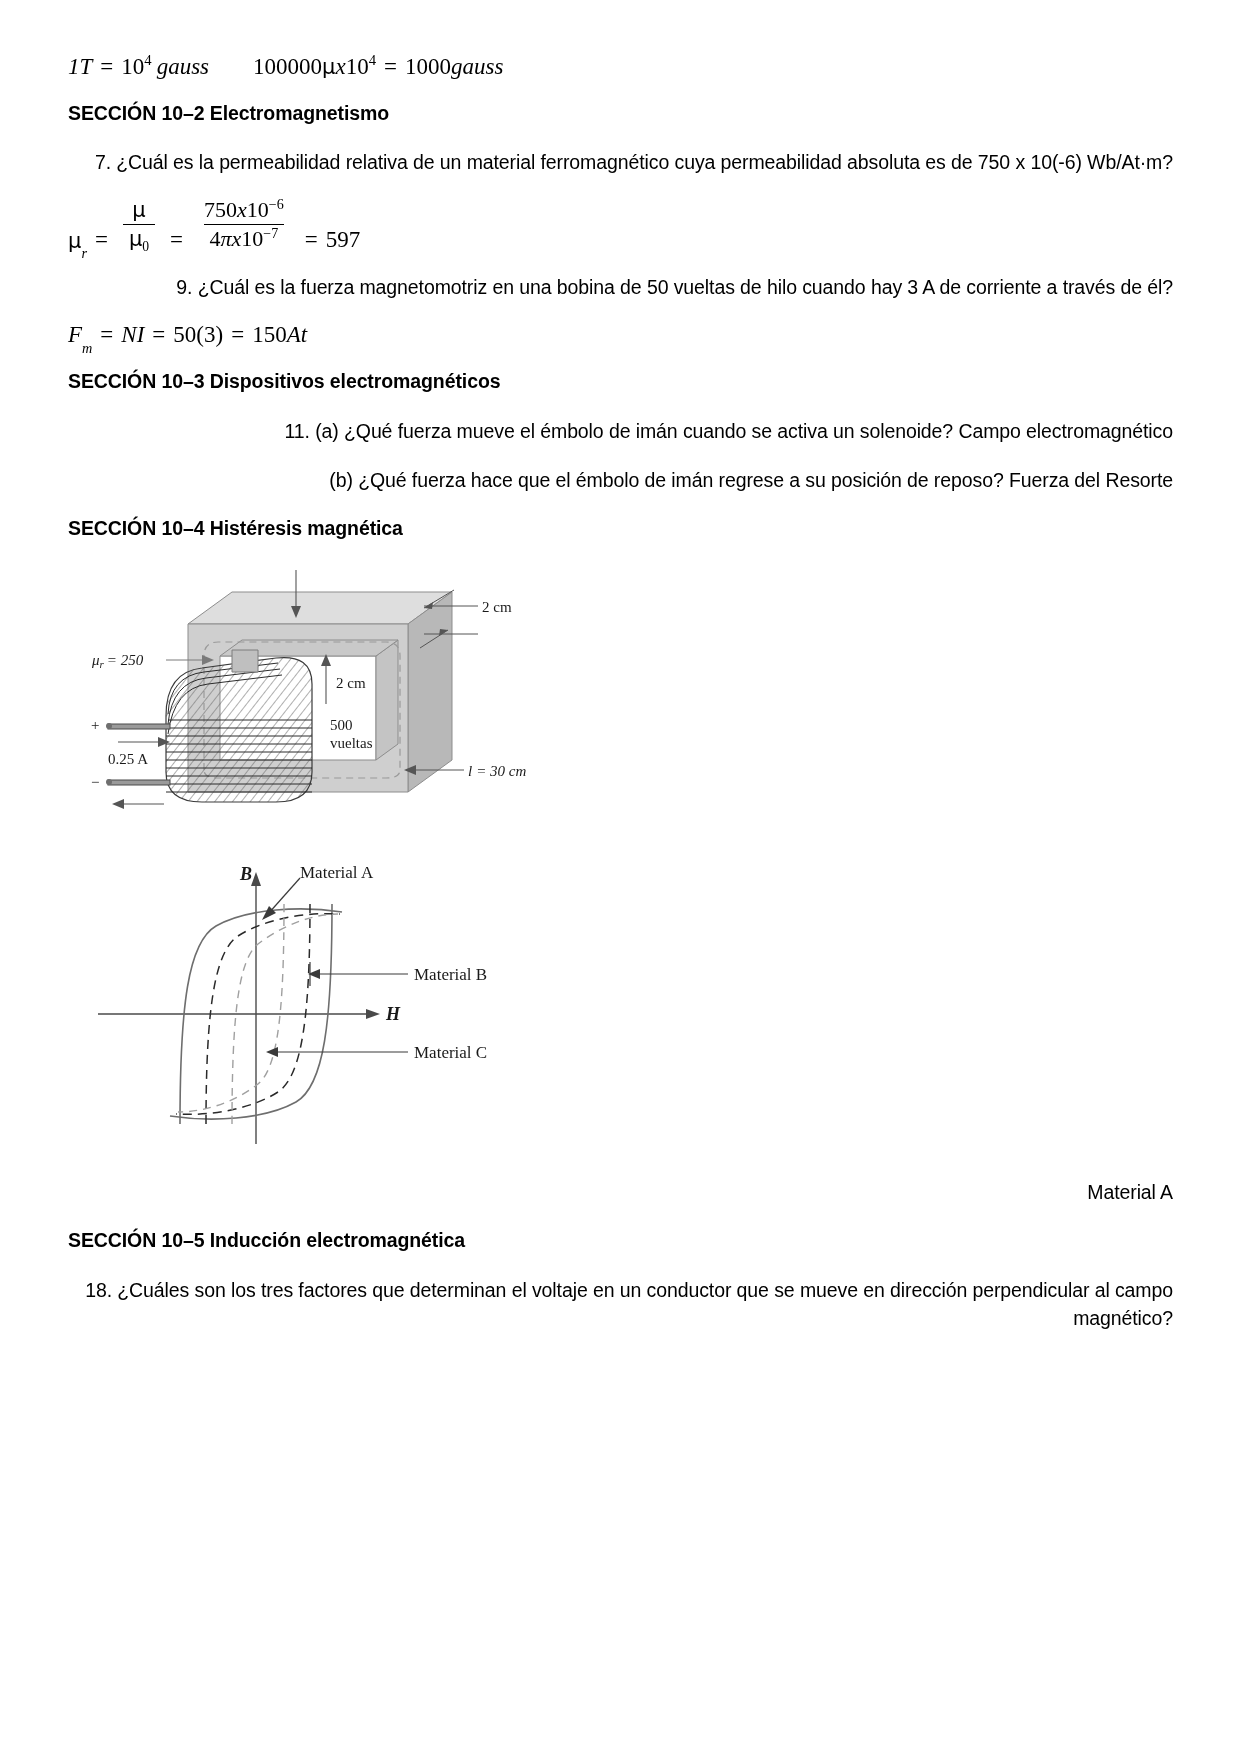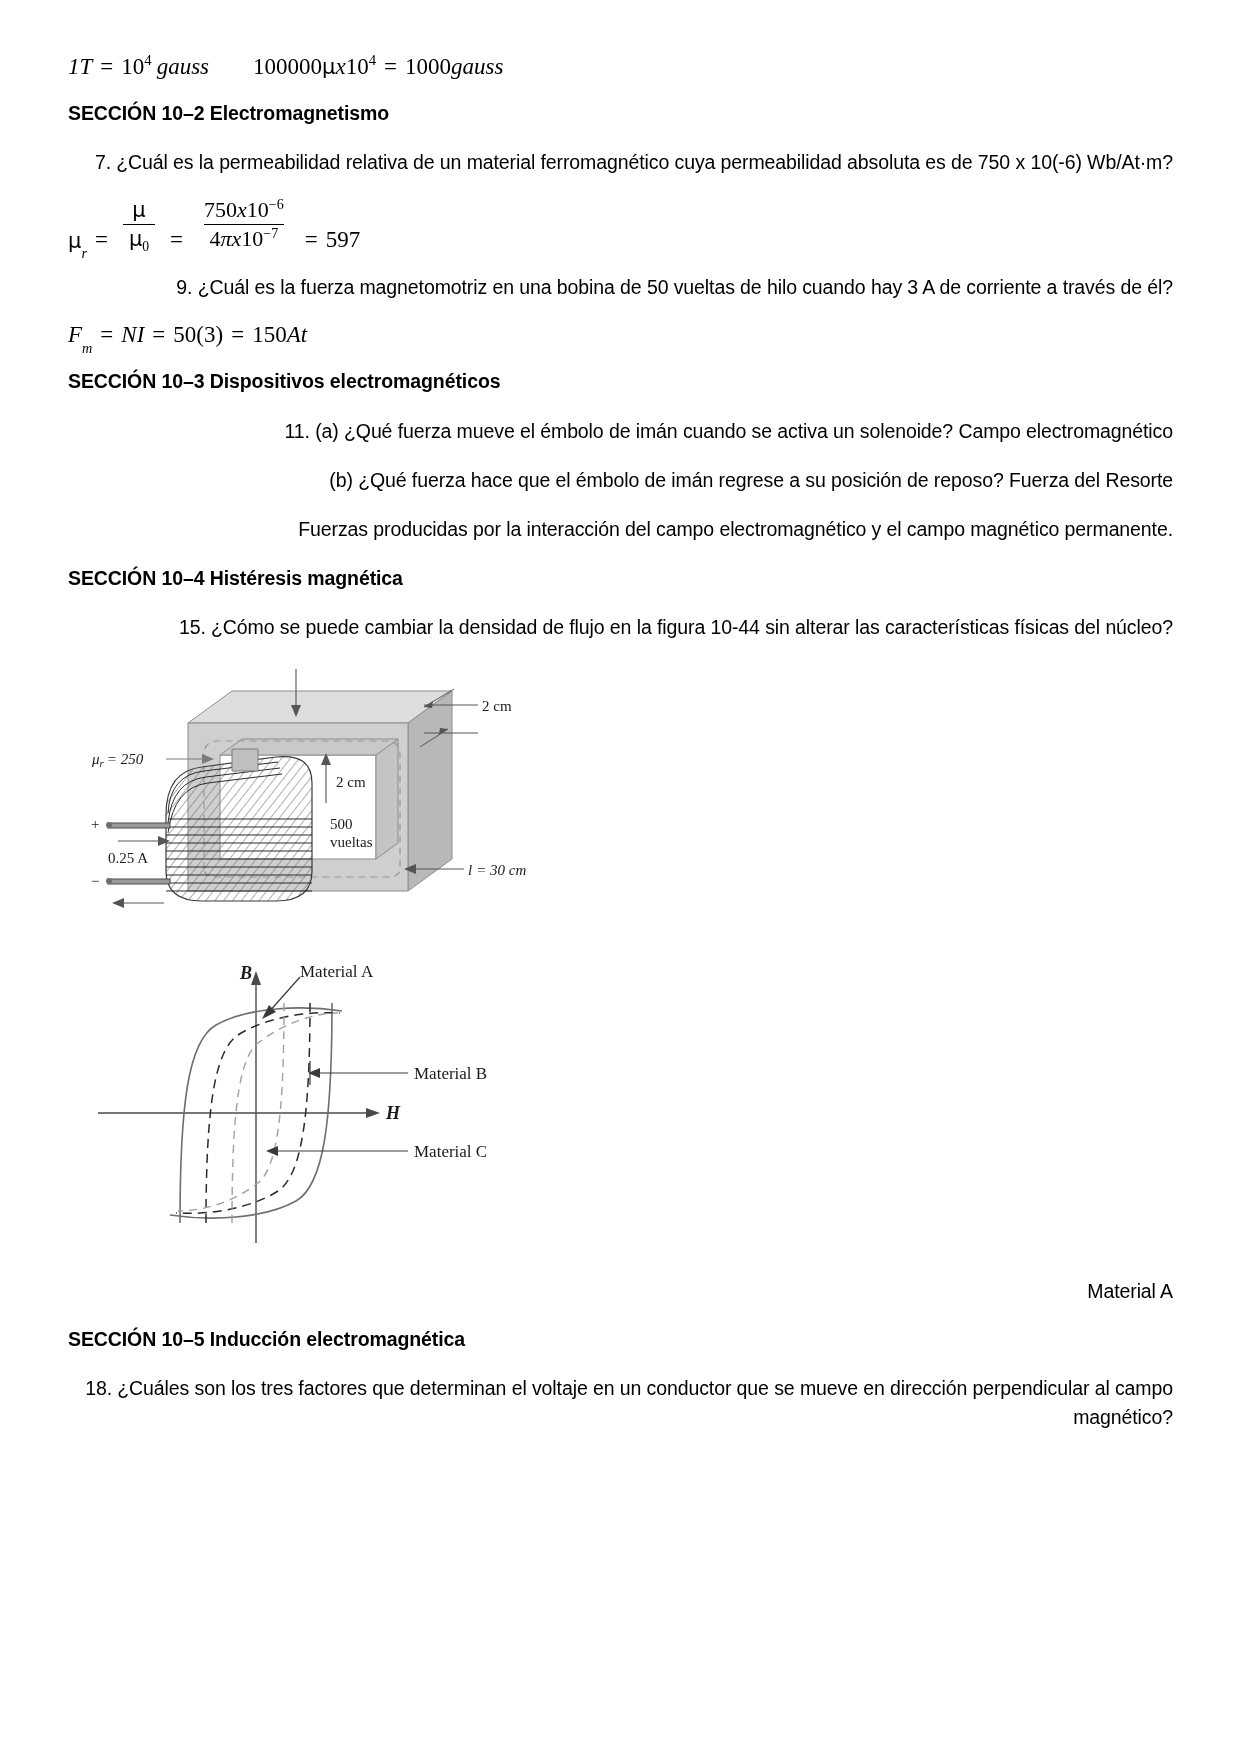--- a/index.html
+++ b/index.html
@@ -128,25 +128,23 @@
     <span>50(3)</span>
     <span class="eq-op">=</span>
     <span>150</span>
       <span class="mi">At</span>
   </div>
 
   <div class="heading">SECCIÓN 10–3 Dispositivos electromagnéticos</div>
 
   <div class="para">11. (a) ¿Qué fuerza mueve el émbolo de imán cuando se activa un solenoide? Campo electromagnético</div>
   <div class="para">(b) ¿Qué fuerza hace que el émbolo de imán regrese a su posición de reposo? Fuerza del Resorte</div>
-  <div class="para">Fuerzas producidas por la interacción del campo electromagnético y el campo magnético permanente.</div>
 
   <div class="heading">SECCIÓN 10–4 Histéresis magnética</div>
 
-  <div class="para">15. ¿Cómo se puede cambiar la densidad de flujo en la figura 10-44 sin alterar las características físicas del núcleo?</div>
 
   <div class="fig1-wrap">
   <svg class="fig1" width="500" height="265" viewBox="0 0 500 265">
     <defs>
       <pattern id="coilhatch" width="7" height="7" patternTransform="rotate(38)" patternUnits="userSpaceOnUse">
         <line x1="0" y1="0" x2="0" y2="7" stroke="#6b6b6b" stroke-width="1.1"></line>
       </pattern>
     </defs>
 
     <g>

